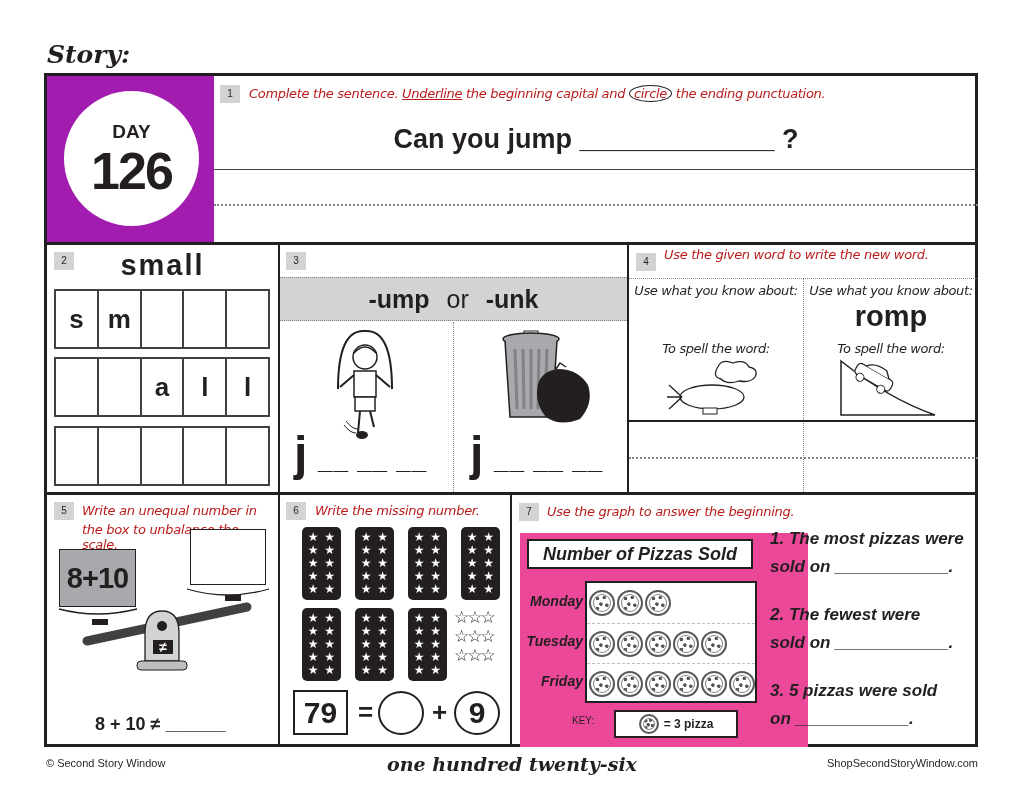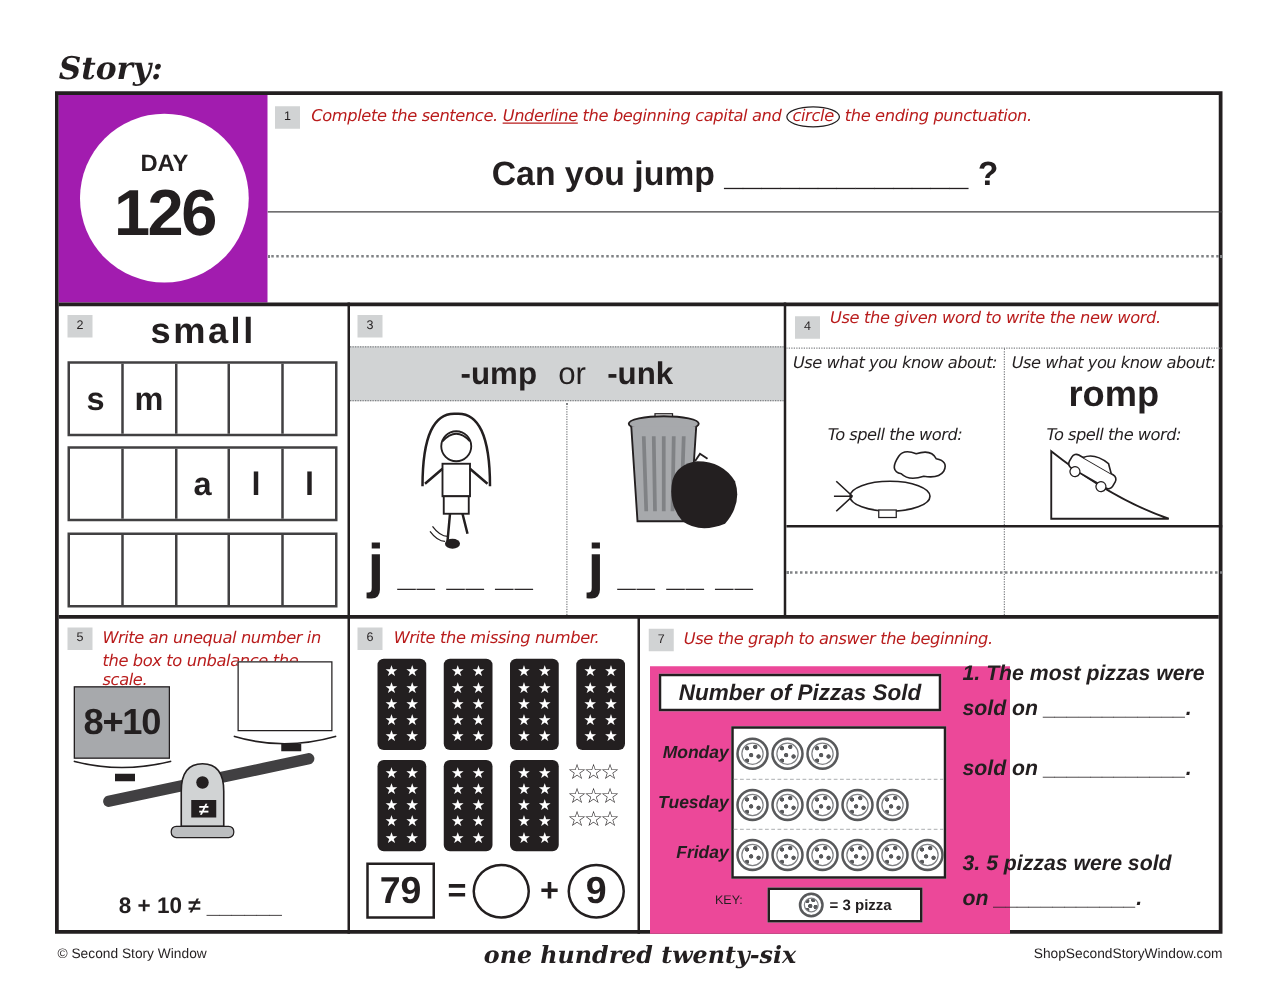--- a/index.html
+++ b/index.html
@@ -345,20 +345,21 @@
       <div class="key-box">
         <span class="pizza"></span>
         <span>= 3 pizza</span>
       </div>
     </div>
     <div class="question" style="top:30px;">
       <div>1. The most pizzas were</div>
       <div>sold on ____________.</div>
     </div>
     <div class="question" style="top:106px;">
+      <div>2. The fewest were</div>
       <div>sold on ____________.</div>
     </div>
     <div class="question" style="top:182px;">
       <div>3. 5 pizzas were sold</div>
       <div>on ____________.</div>
     </div>
   </div>
 </div>
 
 <div class="footer-left">© Second Story Window</div>

